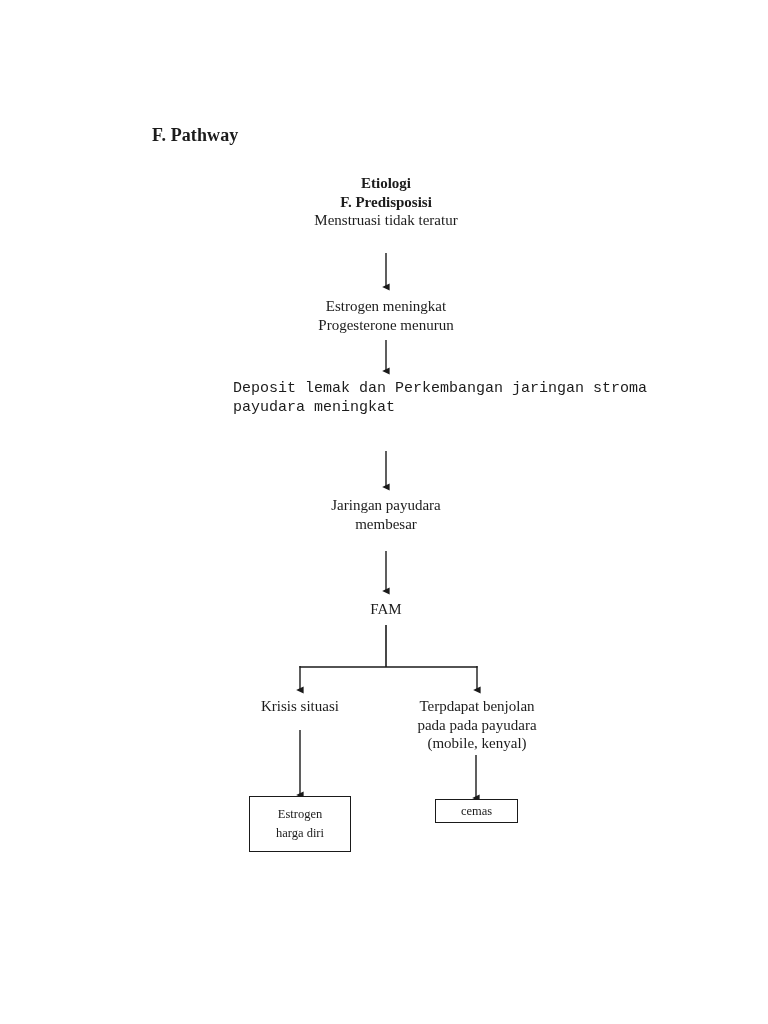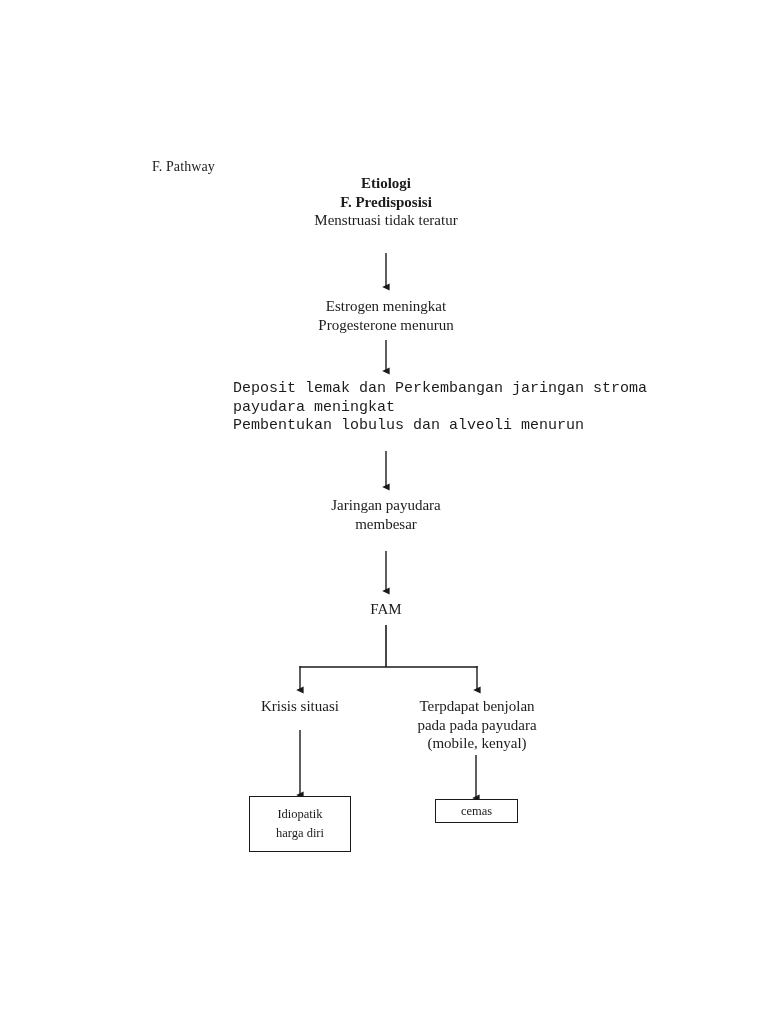--- a/index.html
+++ b/index.html
@@ -31,24 +31,23 @@
     color: #1c1c1c;
     white-space: pre;
   }
   .txt.left   { text-align: left; }
   .bold { font-weight: bold; }
 
   
   #doc-title {
     left: 152px;
     top: 126px;
-    font-size: 14px;
-    font-weight: normal;
+    font-size: 18px;
+    font-weight: bold;
     letter-spacing: .1px;
-    margin-top: 32px;
   }
 
   
   .node {
     position: absolute;
     font-family: "Liberation Serif", "DejaVu Serif", serif;
     font-size: 15px;
     line-height: 18.6px;
     color: #1c1c1c;
   }
@@ -140,21 +139,20 @@
   </div>
 
   <div class="node center" id="node-hormon" style="left:266px; top:297px; width:240px;">
     <span class="ln">Estrogen meningkat</span>
     <span class="ln">Progesterone menurun</span>
   </div>
 
   <div class="node left" id="node-deposit" style="left:233px; top:380px; width:420px;">
     <span class="ln">Deposit lemak dan Perkembangan jaringan stroma</span>
     <span class="ln">payudara meningkat</span>
-    <span class="ln">Pembentukan lobulus dan alveoli menurun</span>
   </div>
 
   <div class="node center" id="node-jaringan" style="left:266px; top:496px; width:240px;">
     <span class="ln">Jaringan payudara</span>
     <span class="ln">membesar</span>
   </div>
 
   <div class="node center" id="node-fam" style="left:306px; top:600px; width:160px;">
     <span class="ln">FAM</span>
   </div>
@@ -164,21 +162,21 @@
   </div>
 
   <div class="node center" id="node-benjolan" style="left:387px; top:697px; width:180px;">
     <span class="ln">Terpdapat benjolan</span>
     <span class="ln">pada pada payudara</span>
     <span class="ln">(mobile, kenyal)</span>
   </div>
 
   <div class="box" id="box-gangguan">
     <div class="boxtext">
-      <span class="ln">Idiopatik</span>
+      <span class="ln">Estrogen</span>
       <span class="ln">harga diri</span>
     </div>
   </div>
 
   <div class="box" id="box-cemas">
     <div class="boxtext">
       <span class="ln">cemas</span>
     </div>
   </div>
 

